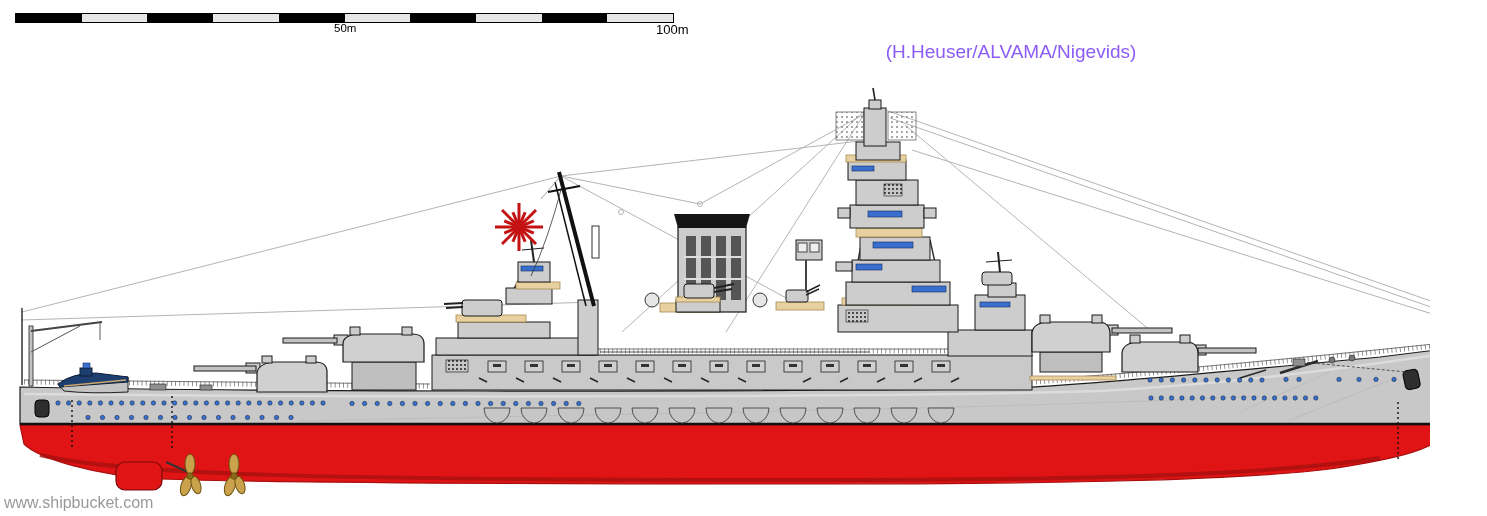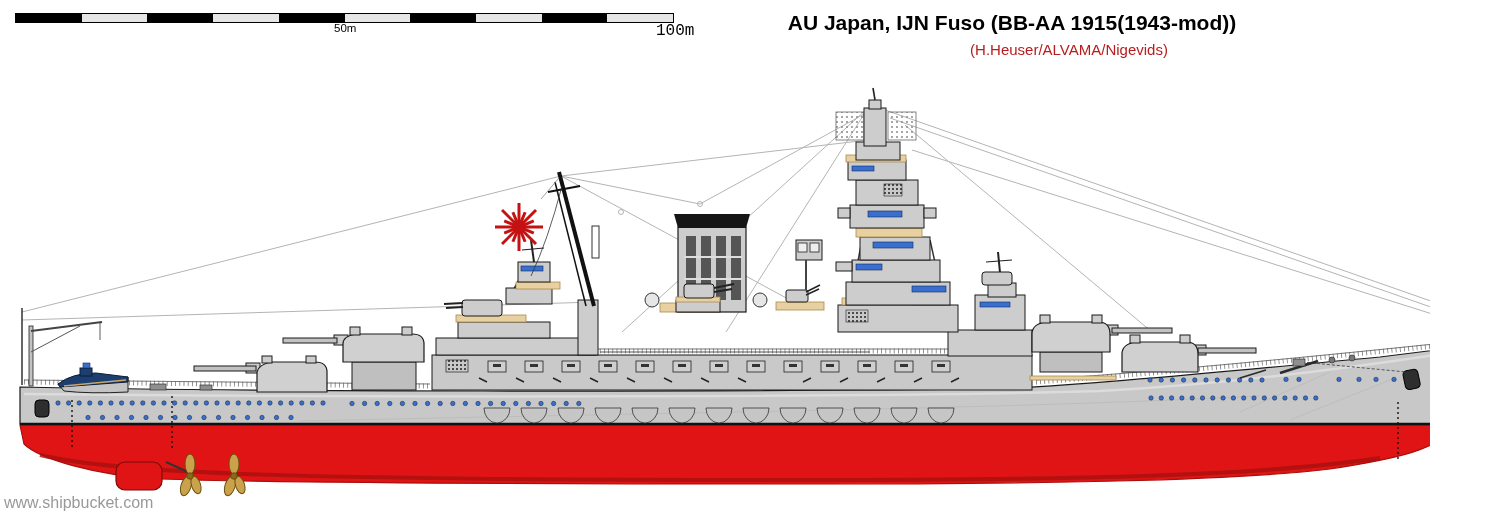--- a/index.html
+++ b/index.html
@@ -1,28 +1,28 @@
 <!DOCTYPE html>
 <html style="--hull: #c8c8c8; --hull_light: #dedede; --hull_dark: #b0b0b0; --outline: #1a1a1a; --red: #e01414; --red_dark: #a80f0f; --tan: #e8d0a0; --tan_dark: #a98a4f; --blue: #3a6fd0; --navy: #1d3f70; --flag_red: #c41111; --gold: #c9a24b; --rigging: #b4b4b4; --watermark_gray: #999999; --scale_light: #e6e6e6;"><head>
 <meta charset="utf-8">
 <style>
   html,body{margin:0;padding:0;background:#fff;}
   #canvas{position:relative;width:1430px;height:516px;background:#fff;overflow:hidden;
           font-family:"Liberation Sans",sans-serif;}
   .abs{position:absolute;}
   #title{left:1012px;top:11px;transform:translateX(-50%);font-size:21px;font-weight:bold;
          color:#000;white-space:nowrap;letter-spacing:0px;}
-  #credit{left:1069px;top:41px;transform:translateX(-50%);font-size:15px;color:#b91c1c;white-space:nowrap;}
+  #credit{left:1011px;top:41px;transform:translateX(-50%);font-size:19px;color:#8b5cf6;white-space:nowrap;}
   #watermark{left:4px;top:494px;font-size:16px;color:var(--watermark_gray);}
   #scalebar{left:15px;top:13px;width:657px;height:8px;border:1px solid #000;display:flex;}
   #scalebar .seg{flex:1 1 0;height:100%;}
   #scalebar .seg.b{background:#000;}
   #scalebar .seg.w{background:var(--scale_light);}
   #lbl50{left:334px;top:22px;font-size:11.5px;color:#000;}
-  #lbl100{left:656px;top:22px;font-size:16px;color:#000;font-family:Liberation Mono, monospace;}
+  #lbl100{left:656px;top:22px;font-size:13px;color:#000;}
   svg{position:absolute;left:0;top:0;}
   .ol{stroke:var(--outline);stroke-width:1;}
   .sup{fill:#cdcdcd;}
   .tan{fill:var(--tan);stroke:var(--tan_dark);stroke-width:0.8;}
   .blue{fill:var(--blue);stroke:#10285a;stroke-width:0.6;}
 </style>
 </head>
 <body>
 
 <div id="canvas">
@@ -35,21 +35,20 @@
       <div class="seg b"></div>
       <div class="seg w"></div>
       <div class="seg b"></div>
       <div class="seg w"></div>
       <div class="seg b"></div>
       <div class="seg w"></div>
     </div>
   <div id="lbl50" class="abs">50m</div>
   <div id="lbl100" class="abs">100m</div>
 
-  <div id="title" class="abs">AU Japan, IJN Fuso (BB-AA 1915(1943-mod))</div>
   <div id="credit" class="abs">(H.Heuser/ALVAMA/Nigevids)</div>
   <div id="watermark" class="abs">www.shipbucket.com</div>
 
   <svg id="ship" width="1487" height="516" viewBox="0 0 1487 516">
     <defs>
       <pattern id="raddots" width="5" height="5" patternUnits="userSpaceOnUse">
         <circle cx="2" cy="2" r="1" fill="#8a8a8a"></circle>
       </pattern>
       <pattern id="mesh" width="4" height="4" patternUnits="userSpaceOnUse">
         <rect width="4" height="4" fill="#c9c9c9"></rect>

